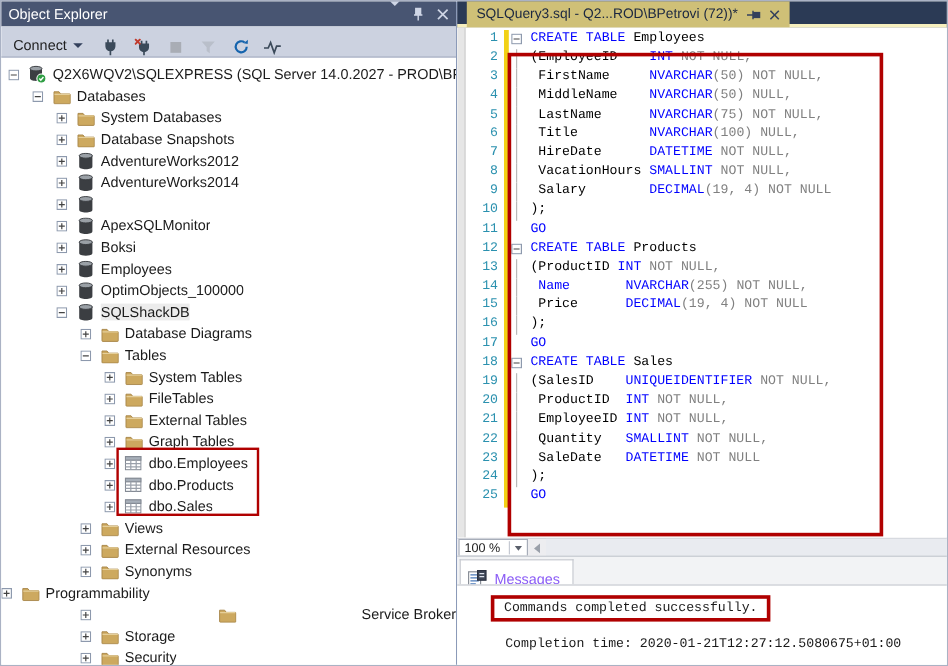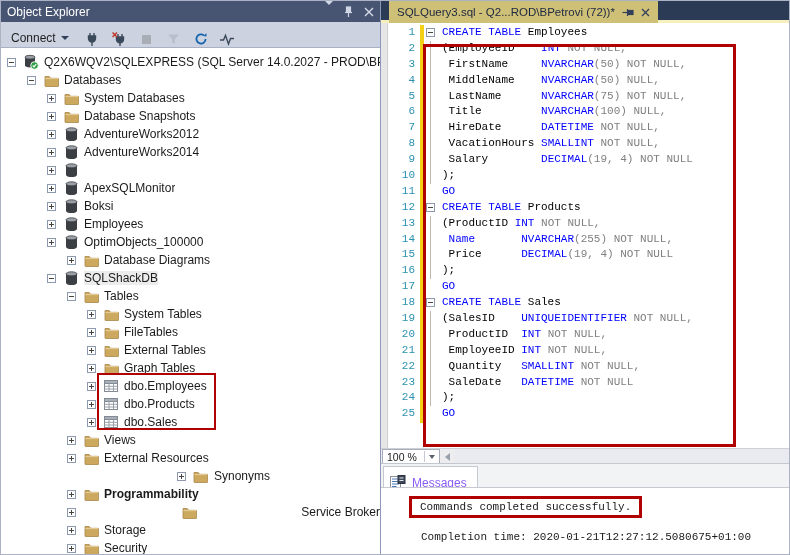--- a/index.html
+++ b/index.html
@@ -324,50 +324,50 @@
             </svg>
           </span>
           <span class="node-icon">
             <svg width="13" height="15" viewBox="0 0 13 15">
               <path d="M1 2.8 v9 c0 1.5 2.4 2.3 5.5 2.3 s5.5-.8 5.5-2.3 v-9" fill="#3b3e42"></path>
               <ellipse cx="6.5" cy="2.8" rx="5.5" ry="2" fill="#9aa0a6" stroke="#3b3e42" stroke-width="0.8"></ellipse>
             </svg>
           </span>
           <span class="node-label">OptimObjects_100000</span>
         </div>
-        <div class="tree-row" style="padding-left: 66px;">
-          <span class="expander">
-            <svg width="9" height="9" viewBox="0 0 9 9">
-              <rect x="0.5" y="0.5" width="8" height="8" fill="#fff" stroke="#8d99ad"></rect>
-              <line x1="2" y1="4.5" x2="7" y2="4.5" stroke="#444" stroke-width="1"></line>
-              <line x1="4.5" y1="2" x2="4.5" y2="7" stroke="#444" stroke-width="1"></line>
-            </svg>
-          </span>
-          <span class="node-icon">
-            <svg width="15" height="13" viewBox="0 0 15 13">
-              <path d="M1 2.5 h4.2 l1.4 1.8 H14 a0.6 0.6 0 0 1 .6.6 v7 a0.6 0.6 0 0 1 -.6.6 H1.6 A0.6 0.6 0 0 1 1 11.9z" fill="#cda95f" stroke="#a8874a" stroke-width="0.8"></path>
-              <path d="M1.4 4.6 H14.2" stroke="#e5cf9a" stroke-width="1"></path>
-            </svg>
-          </span>
-          <span class="node-label">Database Diagrams</span>
-        </div>
         <div class="tree-row" style="padding-left: 46px;">
           <span class="expander">
             <svg width="9" height="9" viewBox="0 0 9 9">
               <rect x="0.5" y="0.5" width="8" height="8" fill="#fff" stroke="#8d99ad"></rect>
               <line x1="2" y1="4.5" x2="7" y2="4.5" stroke="#444" stroke-width="1"></line>
             </svg>
           </span>
           <span class="node-icon">
             <svg width="13" height="15" viewBox="0 0 13 15">
               <path d="M1 2.8 v9 c0 1.5 2.4 2.3 5.5 2.3 s5.5-.8 5.5-2.3 v-9" fill="#3b3e42"></path>
               <ellipse cx="6.5" cy="2.8" rx="5.5" ry="2" fill="#9aa0a6" stroke="#3b3e42" stroke-width="0.8"></ellipse>
             </svg>
           </span>
           <span class="node-label selected">SQLShackDB</span>
+        </div>
+        <div class="tree-row" style="padding-left: 66px;">
+          <span class="expander">
+            <svg width="9" height="9" viewBox="0 0 9 9">
+              <rect x="0.5" y="0.5" width="8" height="8" fill="#fff" stroke="#8d99ad"></rect>
+              <line x1="2" y1="4.5" x2="7" y2="4.5" stroke="#444" stroke-width="1"></line>
+              <line x1="4.5" y1="2" x2="4.5" y2="7" stroke="#444" stroke-width="1"></line>
+            </svg>
+          </span>
+          <span class="node-icon">
+            <svg width="15" height="13" viewBox="0 0 15 13">
+              <path d="M1 2.5 h4.2 l1.4 1.8 H14 a0.6 0.6 0 0 1 .6.6 v7 a0.6 0.6 0 0 1 -.6.6 H1.6 A0.6 0.6 0 0 1 1 11.9z" fill="#cda95f" stroke="#a8874a" stroke-width="0.8"></path>
+              <path d="M1.4 4.6 H14.2" stroke="#e5cf9a" stroke-width="1"></path>
+            </svg>
+          </span>
+          <span class="node-label">Database Diagrams</span>
         </div>
         <div class="tree-row" style="padding-left: 66px;">
           <span class="expander">
             <svg width="9" height="9" viewBox="0 0 9 9">
               <rect x="0.5" y="0.5" width="8" height="8" fill="#fff" stroke="#8d99ad"></rect>
               <line x1="2" y1="4.5" x2="7" y2="4.5" stroke="#444" stroke-width="1"></line>
             </svg>
           </span>
           <span class="node-icon">
             <svg width="15" height="13" viewBox="0 0 15 13">
@@ -532,37 +532,37 @@
             </svg>
           </span>
           <span class="node-icon">
             <svg width="15" height="13" viewBox="0 0 15 13">
               <path d="M1 2.5 h4.2 l1.4 1.8 H14 a0.6 0.6 0 0 1 .6.6 v7 a0.6 0.6 0 0 1 -.6.6 H1.6 A0.6 0.6 0 0 1 1 11.9z" fill="#cda95f" stroke="#a8874a" stroke-width="0.8"></path>
               <path d="M1.4 4.6 H14.2" stroke="#e5cf9a" stroke-width="1"></path>
             </svg>
           </span>
           <span class="node-label">External Resources</span>
         </div>
-        <div class="tree-row" style="padding-left: 66px; justify-content: center;">
+        <div class="tree-row" style="padding-left: 66px;">
           <span class="expander">
             <svg width="9" height="9" viewBox="0 0 9 9">
               <rect x="0.5" y="0.5" width="8" height="8" fill="#fff" stroke="#8d99ad"></rect>
               <line x1="2" y1="4.5" x2="7" y2="4.5" stroke="#444" stroke-width="1"></line>
               <line x1="4.5" y1="2" x2="4.5" y2="7" stroke="#444" stroke-width="1"></line>
             </svg>
           </span>
           <span class="node-icon">
             <svg width="15" height="13" viewBox="0 0 15 13">
               <path d="M1 2.5 h4.2 l1.4 1.8 H14 a0.6 0.6 0 0 1 .6.6 v7 a0.6 0.6 0 0 1 -.6.6 H1.6 A0.6 0.6 0 0 1 1 11.9z" fill="#cda95f" stroke="#a8874a" stroke-width="0.8"></path>
               <path d="M1.4 4.6 H14.2" stroke="#e5cf9a" stroke-width="1"></path>
             </svg>
           </span>
           <span class="node-label">Synonyms</span>
         </div>
-        <div class="tree-row" style="padding-left: 66px; font-weight: bold;">
+        <div class="tree-row" style="">
           <span class="expander">
             <svg width="9" height="9" viewBox="0 0 9 9">
               <rect x="0.5" y="0.5" width="8" height="8" fill="#fff" stroke="#8d99ad"></rect>
               <line x1="2" y1="4.5" x2="7" y2="4.5" stroke="#444" stroke-width="1"></line>
               <line x1="4.5" y1="2" x2="4.5" y2="7" stroke="#444" stroke-width="1"></line>
             </svg>
           </span>
           <span class="node-icon">
             <svg width="15" height="13" viewBox="0 0 15 13">
               <path d="M1 2.5 h4.2 l1.4 1.8 H14 a0.6 0.6 0 0 1 .6.6 v7 a0.6 0.6 0 0 1 -.6.6 H1.6 A0.6 0.6 0 0 1 1 11.9z" fill="#cda95f" stroke="#a8874a" stroke-width="0.8"></path>

